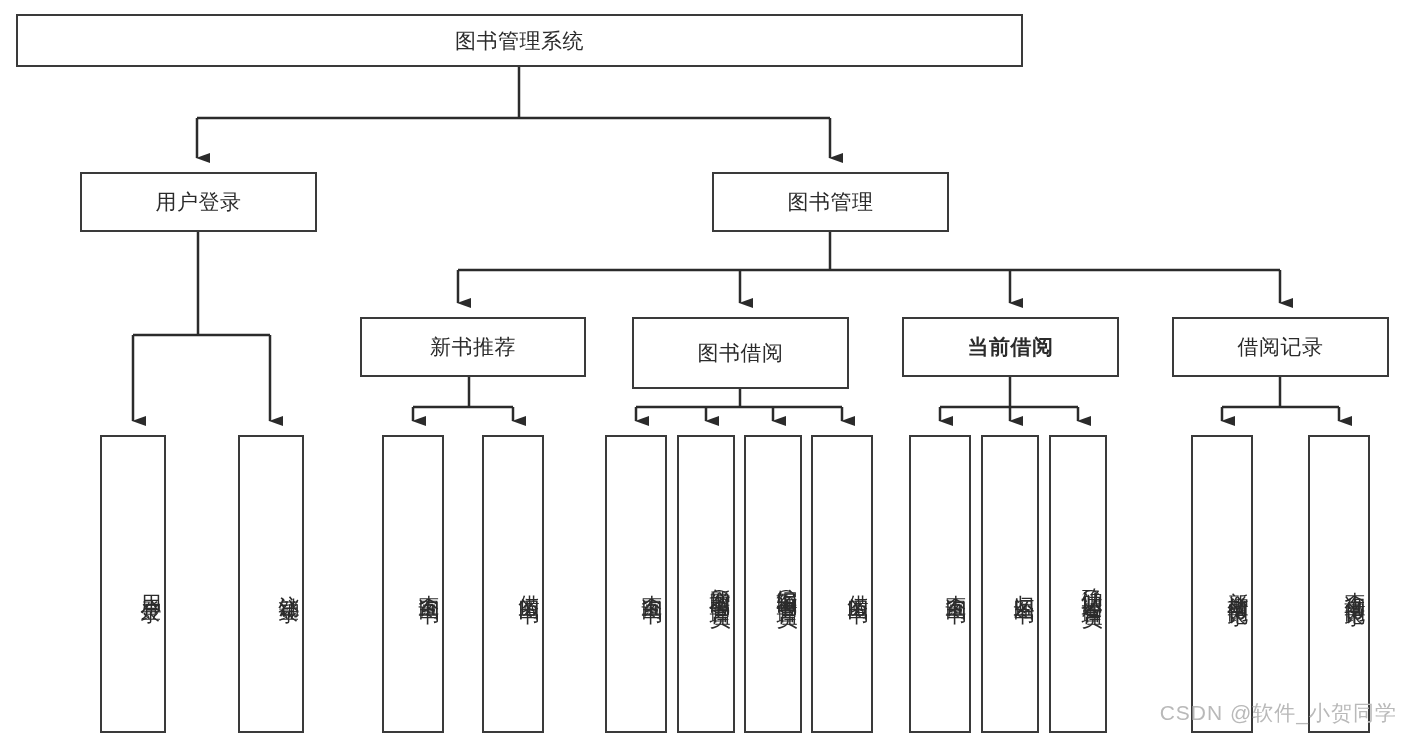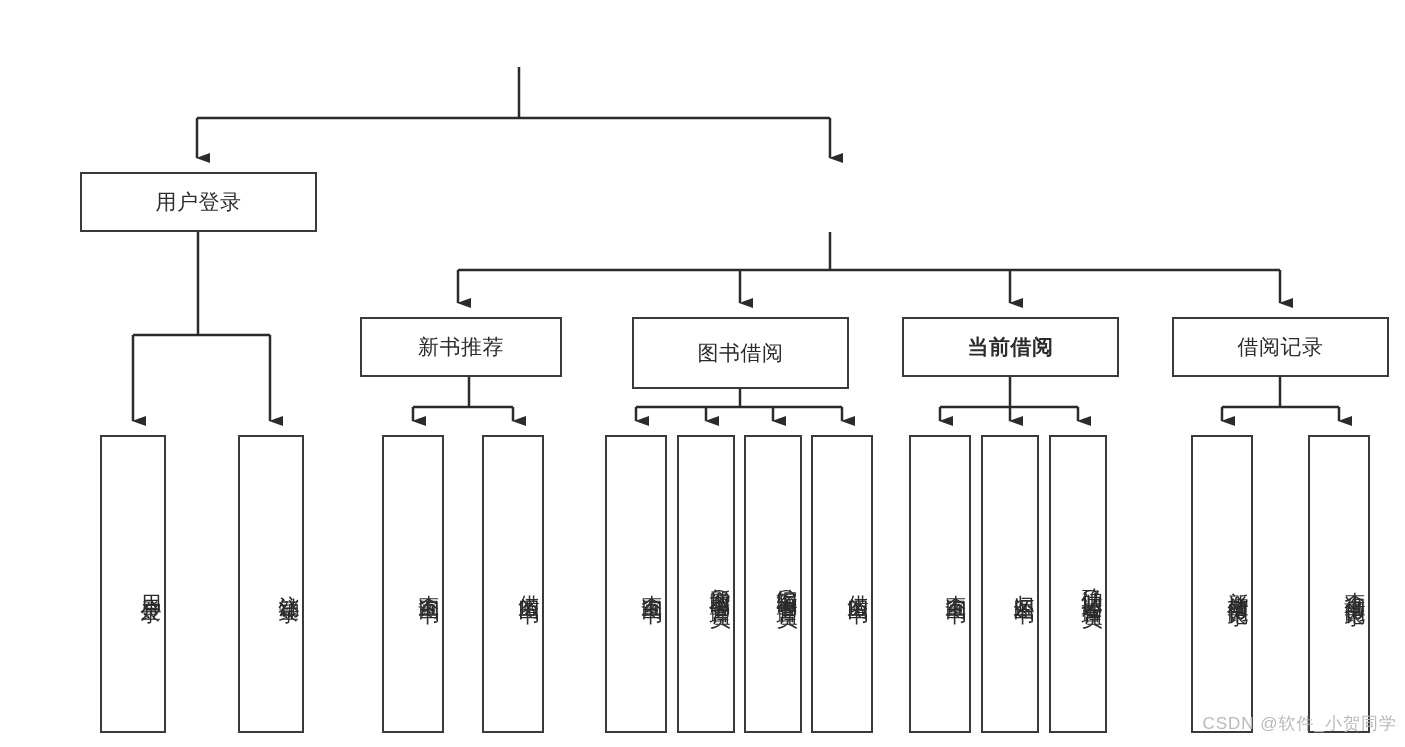--- a/index.html
+++ b/index.html
@@ -54,22 +54,22 @@
     justify-content: center;
   }
   .node-v .vtext {
     writing-mode: vertical-rl;
     text-orientation: upright;
     display: block;
   }
   .watermark {
     position: absolute;
     right: 8px;
-    bottom: 12px;
-    font-size: 17px;
+    bottom: 20px;
+    font-size: 21px;
     color: #b9b9b9;
     letter-spacing: 1px;
     z-index: 5;
     white-space: nowrap;
   }
 </style>
 </head>
 <body>
 
 <div id="canvas">
@@ -117,26 +117,32 @@
       <path d="M1010,407 L1010,421" marker-end="url(#arr)"></path>
       <path d="M1078,407 L1078,421" marker-end="url(#arr)"></path>
 
       <path d="M1280,377 L1280,407"></path>
       <path d="M1222,407 L1339,407"></path>
       <path d="M1222,407 L1222,421" marker-end="url(#arr)"></path>
       <path d="M1339,407 L1339,421" marker-end="url(#arr)"></path>
     </g>
   </svg>
 
+  <div class="node node-h" style="left:16px; top:14px; width:1007px; height:53px;">
+    <span>图书管理系统</span>
+  </div>
 
   <div class="node node-h" style="left:80px; top:172px; width:237px; height:60px;">
     <span>用户登录</span>
   </div>
+  <div class="node node-h" style="left:712px; top:172px; width:237px; height:60px;">
+    <span>图书管理</span>
+  </div>
 
-  <div class="node node-h" style="left:360px; top:317px; width:202px; height:60px;">
+  <div class="node node-h" style="left:360px; top:317px; width:226px; height:60px;">
     <span>新书推荐</span>
   </div>
   <div class="node node-h" style="left:632px; top:317px; width:217px; height:72px;">
     <span>图书借阅</span>
   </div>
   <div class="node node-h" style="left:902px; top:317px; width:217px; height:60px;font-weight:bold;">
     <span>当前借阅</span>
   </div>
   <div class="node node-h" style="left:1172px; top:317px; width:217px; height:60px;">
     <span>借阅记录</span>

